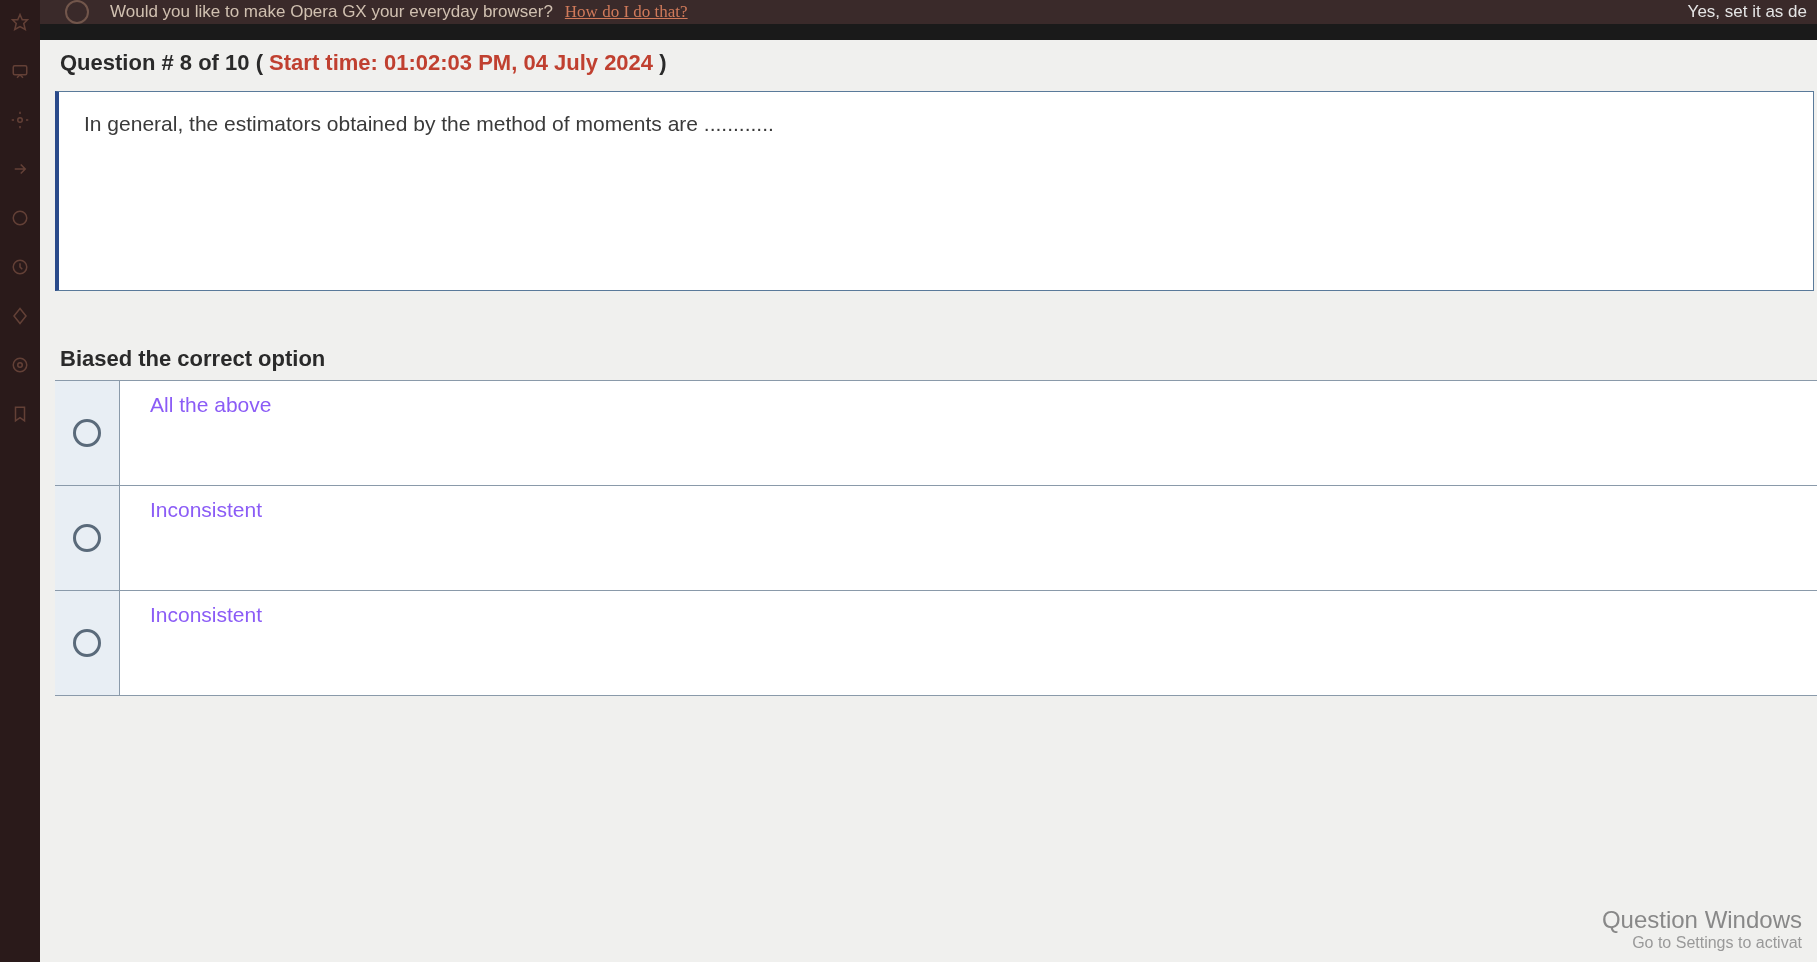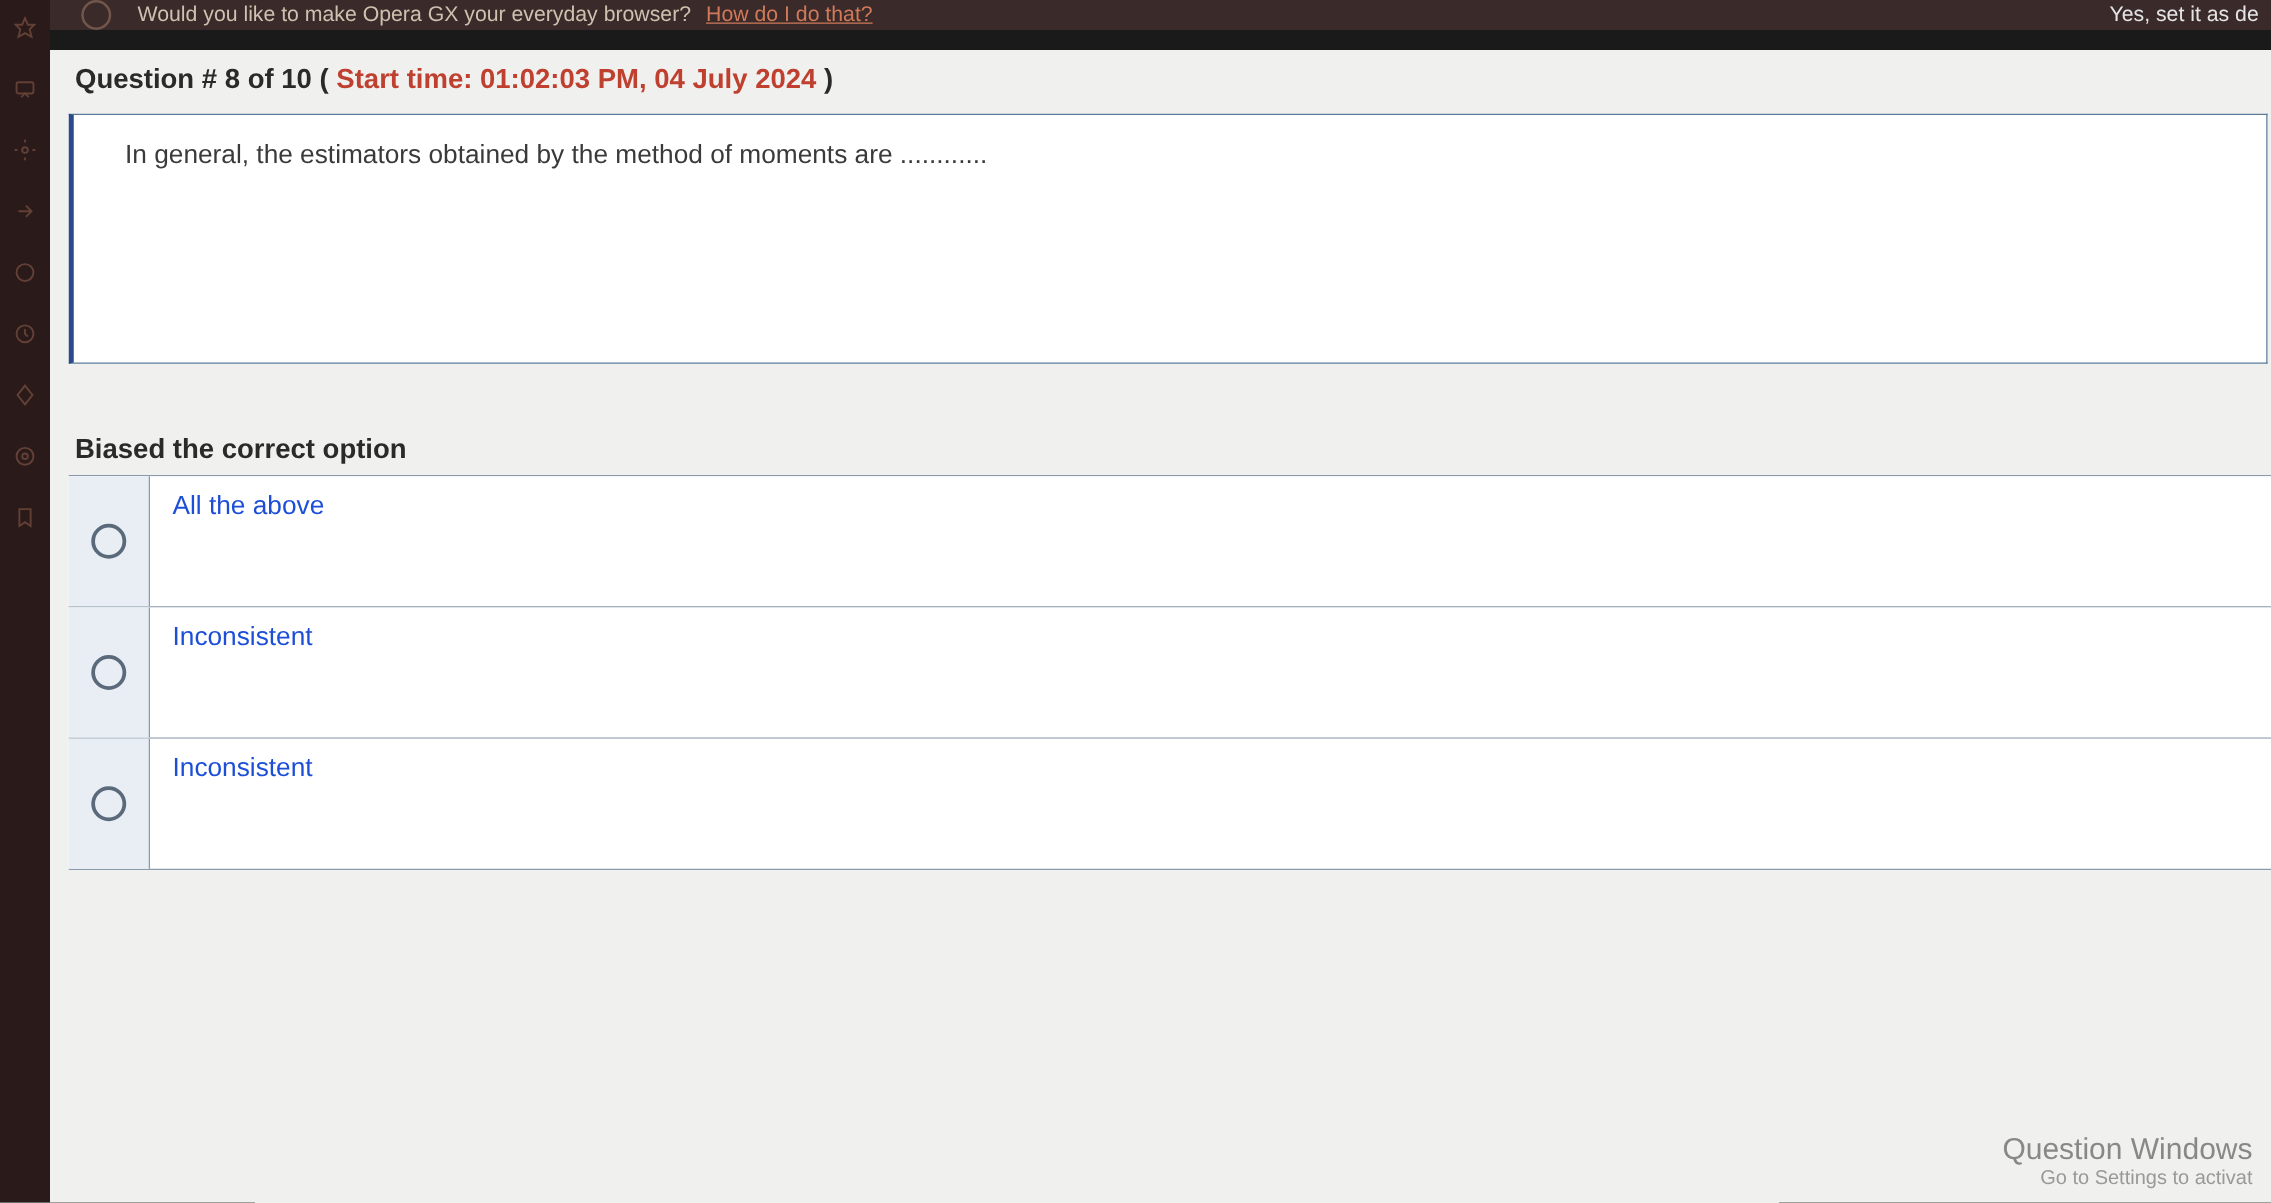--- a/index.html
+++ b/index.html
@@ -63,20 +63,21 @@
       border: 2px solid #8a6a5a;
       border-radius: 50%;
       opacity: 0.7;
     }
     
     .browser-prompt-link {
       margin-left: 12px;
       color: #d07a5a;
       text-decoration: underline;
       cursor: pointer;
+      font-family: Liberation Serif, serif;
     }
     
     .browser-prompt-action {
       position: absolute;
       right: 10px;
       color: #e5e5e5;
       font-size: 17px;
     }
     
     .content {
@@ -99,21 +100,21 @@
     
     .question-header .start-time {
       color: #c04030;
     }
     
     .question-box {
       border: 1px solid #5a7a9a;
       border-left: 4px solid #2a4a8a;
       background: #ffffff;
       min-height: 200px;
-      padding: 20px 41px;
+      padding: 20px 25px;
       margin-right: 3px;
     }
     
     .question-text {
       font-size: 21px;
       color: #3a3a3a;
     }
     
     .select-label {
       font-size: 22px;
@@ -148,23 +149,23 @@
       width: 28px;
       height: 28px;
       border: 3px solid #5a6a7a;
       border-radius: 50%;
       background: transparent;
       cursor: pointer;
     }
     
     .option-text-cell {
       flex: 1;
-      padding: 12px 18px;
+      padding: 12px 30px;
       font-size: 21px;
-      color: #1d4ed8;
+      color: #8b5cf6;
     }
     
     .windows-activate {
       position: absolute;
       bottom: 10px;
       right: 15px;
       text-align: right;
       color: #8a8a8a;
     }
     

